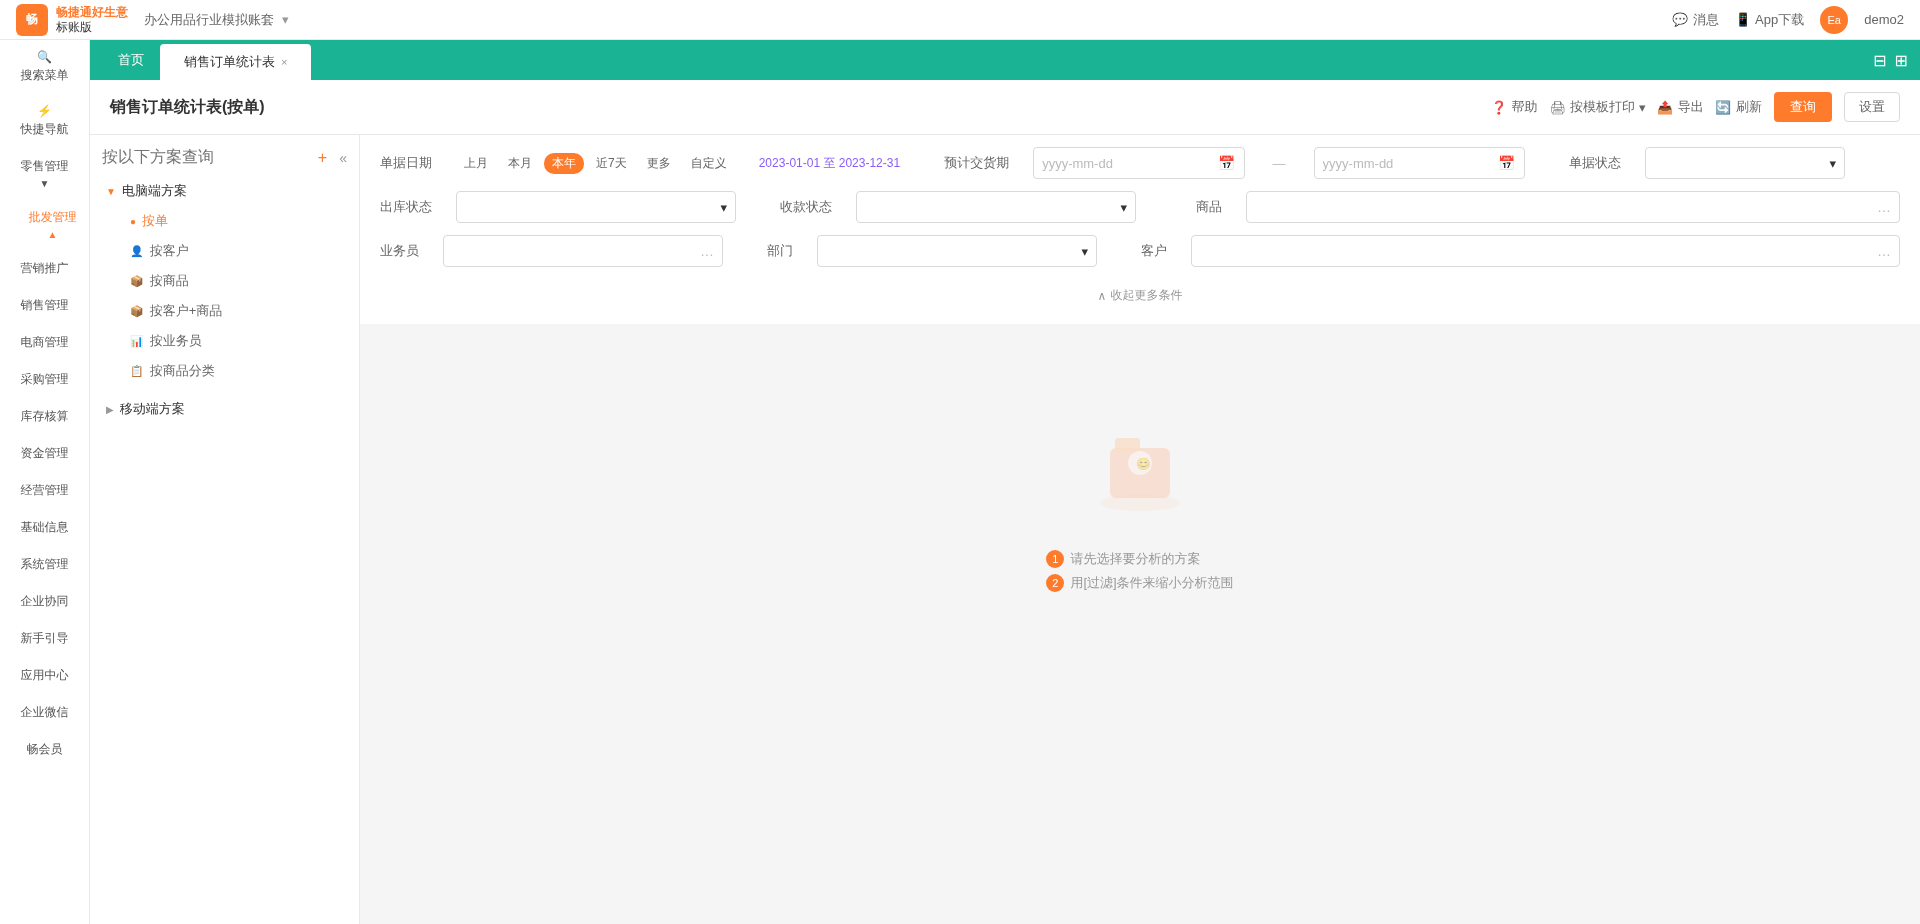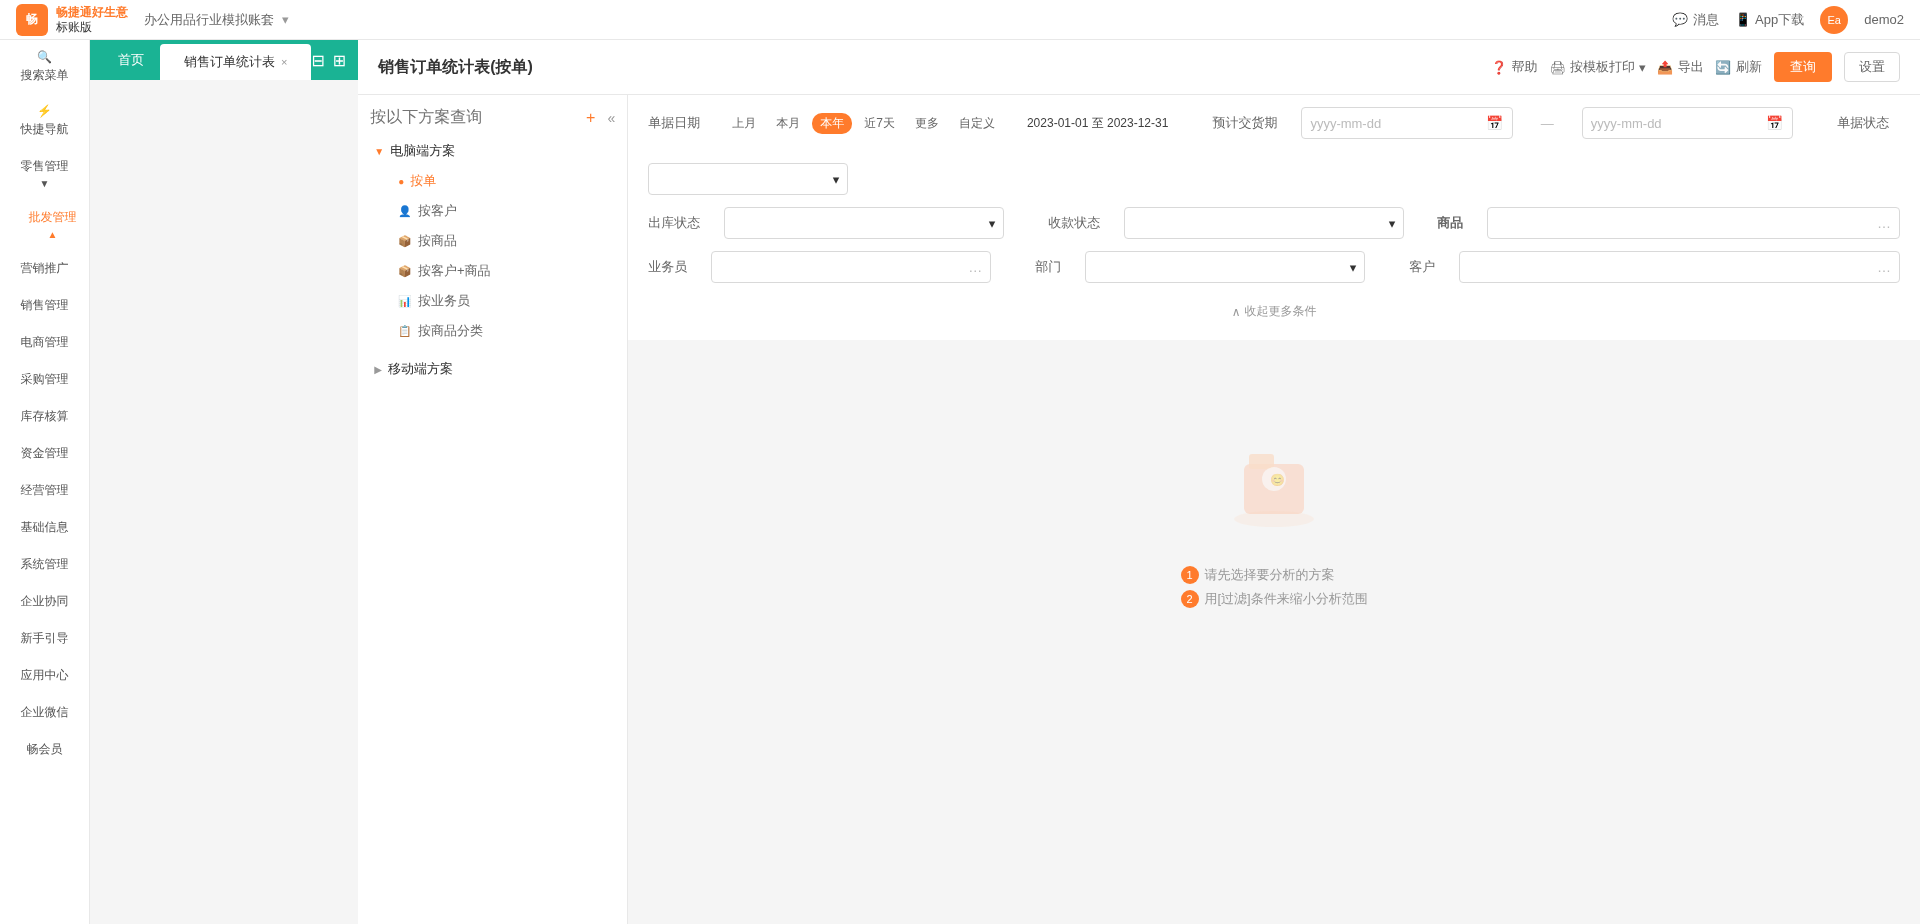--- a/index.html
+++ b/index.html
@@ -41,21 +41,21 @@
     .btn-primary { background: #ff7b2c; color: #fff; border: none; padding: 6px 16px; border-radius: 4px; font-size: 13px; cursor: pointer; }
     .btn-setting { background: #fff; color: #666; border: 1px solid #d9d9d9; padding: 5px 14px; border-radius: 4px; font-size: 13px; cursor: pointer; }
 
     
     .filter-area { background: #fff; padding: 12px 20px; margin-bottom: 4px; }
     .filter-row { display: flex; align-items: center; gap: 24px; margin-bottom: 12px; flex-wrap: wrap; }
     .filter-label { color: #666; font-size: 13px; white-space: nowrap; }
     .date-group { display: flex; align-items: center; gap: 4px; }
     .date-tag { padding: 2px 8px; font-size: 12px; color: #666; cursor: pointer; border-radius: 2px; }
     .date-tag.active { background: #ff7b2c; color: #fff; border-radius: 10px; }
-    .date-range { color: #404040; font-size: 12px; }
+    .date-range { color: #8b5cf6; font-size: 12px; }
     .filter-select { border: 1px solid #d9d9d9; border-radius: 4px; padding: 4px 8px; font-size: 13px; color: #333; min-width: 120px; height: 32px; display: flex; align-items: center; justify-content: space-between; cursor: pointer; }
     .filter-input-wrapper { border: 1px solid #d9d9d9; border-radius: 4px; padding: 4px 8px; font-size: 13px; color: #bbb; min-width: 160px; height: 32px; display: flex; align-items: center; justify-content: space-between; cursor: pointer; }
     .filter-input-wrapper input { border: none; outline: none; width: 100%; font-size: 13px; color: #333; background: transparent; }
     .filter-input-wrapper input::placeholder { color: #bbb; }
     .more-dots { color: #bbb; font-size: 14px; cursor: pointer; }
     .collapse-btn { text-align: center; padding: 8px; color: #999; font-size: 12px; cursor: pointer; display: flex; align-items: center; justify-content: center; gap: 4px; }
 
     
     .left-panel { width: 270px; background: #fff; border-right: 1px solid #e8e8e8; padding: 12px 0; overflow-y: auto; flex-shrink: 0; }
     .panel-toolbar { display: flex; align-items: center; padding: 0 12px 8px; gap: 6px; }
@@ -163,21 +163,21 @@
     </div>
     <div class="sidebar-item">
       <span>企业微信</span>
     </div>
     <div class="sidebar-item">
       <span>畅会员</span>
     </div>
   </div>
 
   <div class="main">
-    <div style="display:flex;flex-direction:row;flex:1;overflow:hidden;">
+    <div style="display:flex;flex-direction:column;flex:1;overflow:hidden;">
 
       <div class="tab-bar">
         <div class="tab-home">首页</div>
         <div class="tab-item">
           <span>销售订单统计表</span>
           <span class="tab-close">×</span>
         </div>
         <div class="tab-bar-right">
           <span>⊟</span>
           <span>⊞</span>
@@ -298,21 +298,21 @@
                   <span></span>
                   <span>▾</span>
                 </div>
 
                 <span class="filter-label" style="margin-left:20px;">收款状态</span>
                 <div class="filter-select" style="min-width:280px;">
                   <span></span>
                   <span>▾</span>
                 </div>
 
-                <span class="filter-label" style="margin-left:9px;font-weight:bold;">商品</span>
+                <span class="filter-label" style="margin-left:36px;">商品</span>
                 <div class="filter-input-wrapper" style="flex:1;min-width:200px;">
                   <input type="text" placeholder="" style="">
                   <span class="more-dots">…</span>
                 </div>
               </div>
 
               <div class="filter-row">
                 <span class="filter-label">业务员</span>
                 <div class="filter-input-wrapper" style="min-width:280px;">
                   <input type="text" placeholder="" style="">

